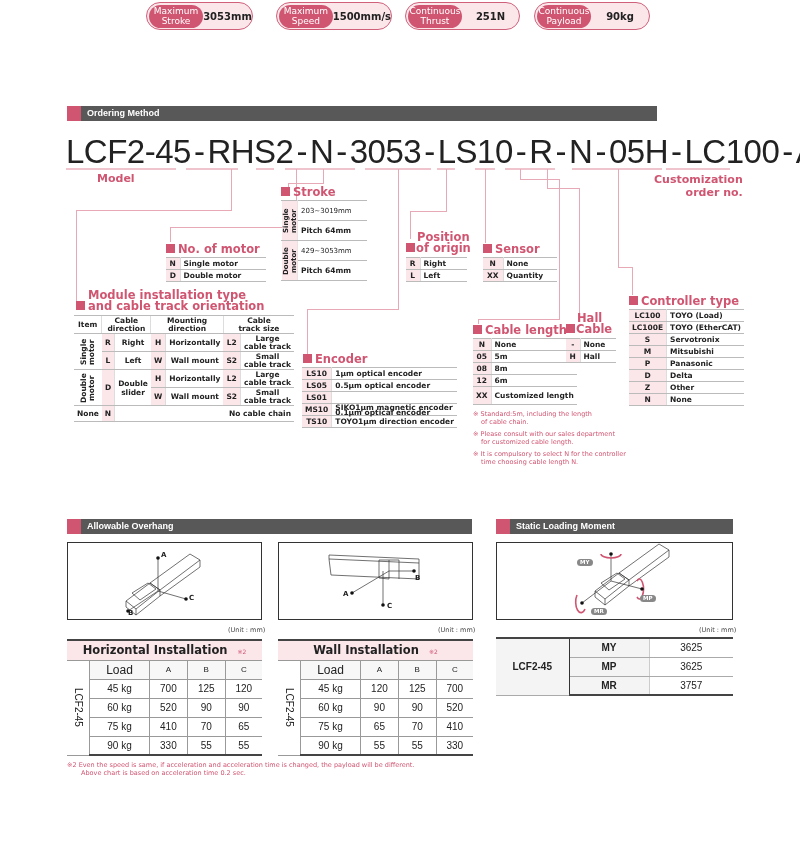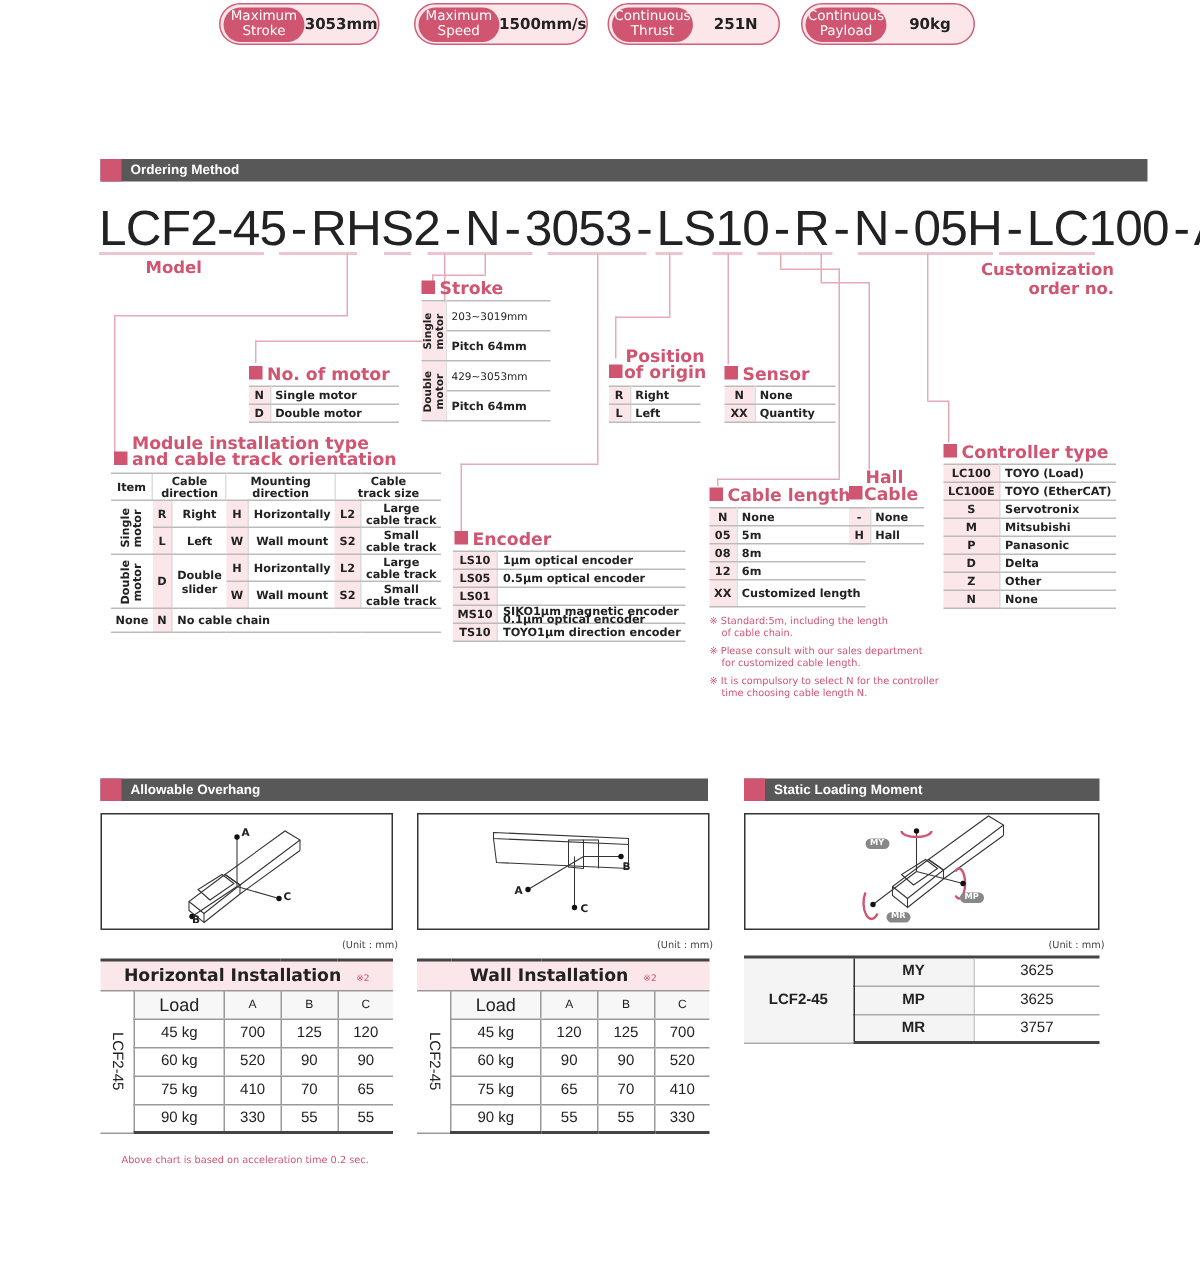--- a/index.html
+++ b/index.html
@@ -62,21 +62,21 @@
     </div>
   <div class="val">251N</div>
 </div>
 <div class="pill" style="left:534px;width:116px">
   <div class="lab" style="width:54px">
       <span><span>Continuous</span><br><span>Payload</span></span>
     </div>
   <div class="val">90kg</div>
 </div>
 
-<div class="sec" style="left:67px;top:106px;width:698px"><span>Ordering Method</span></div>
+<div class="sec" style="left:67px;top:106px;width:590px"><span>Ordering Method</span></div>
 
 <div class="code">
   <span>LCF2-45</span><span style="margin:0 3px">-</span><span>RHS2</span><span style="margin:0 3px">-</span><span>N</span><span style="margin:0 3px">-</span><span>3053</span><span style="margin:0 3px">-</span><span>LS10</span><span style="margin:0 3px">-</span><span>R</span><span style="margin:0 3px">-</span><span>N</span><span style="margin:0 3px">-</span><span>05</span><span>H</span><span style="margin:0 3px">-</span><span>LC100</span><span style="margin:0 3px">-</span><span>A001</span>
 </div>
 
 <div class="uline" style="left:66px;top:168px;width:110px"></div>
 <div class="uline" style="left:186px;top:168px;width:52px"></div>
 <div class="uline" style="left:256px;top:168px;width:18px"></div>
 <div class="uline" style="left:285px;top:168px;width:70px"></div>
 <div class="uline" style="left:365px;top:168px;width:66px"></div>
@@ -225,21 +225,21 @@
   </tr>
   <tr style="height:18px">
     <td class="k">W</td>
     <td>Wall mount</td>
     <td class="k">S2</td>
     <td style="line-height:8px"><span>Small</span><br><span>cable track</span></td>
   </tr>
   <tr style="height:16px">
     <td>None</td>
     <td class="k">N</td>
-    <td colspan="5" style="text-align:left">No cable chain</td>
+    <td colspan="5" style="text-align:right">No cable chain</td>
   </tr>
 </tbody>
   </table>
 
 <div class="ttl" style="left:303px;top:354px"><span class="sq"></span><span>Encoder</span></div>
 <table class="mini" style="left:302px;top:367px;width:145px">
   <tbody>
       <tr>
         <td class="k" style="width:28px">LS10</td>
         <td>1μm optical encoder</td>
@@ -463,21 +463,21 @@
       </tr>
   <tr>
         <td>90 kg</td>
         <td>55</td>
         <td>55</td>
         <td>330</td>
       </tr>
 </tbody>
   </table>
 
-<div class="note" style="left:67px;top:761px;font-size:6.5px"><br><span style="padding-left:14px">Above chart is based on acceleration time 0.2 sec.</span></div>
+<div class="note" style="left:67px;top:761px;font-size:6.5px"><span>※2   Even the speed is same, if acceleration and acceleration time is changed, the payload will be different.</span><br><span style="padding-left:14px">Above chart is based on acceleration time 0.2 sec.</span></div>
 
 <div class="sec" style="left:496px;top:519px;width:237px"><span>Static Loading Moment</span></div>
 <div class="dbox" style="left:496px;top:542px;width:237px;height:78px">
   <svg width="234" height="75" viewBox="0 0 234 75">
     <g fill="none" stroke="#333" stroke-width="0.7">
       <polygon points="98,48 108,56 132,37 122,30"></polygon>
       <polyline points="98,48 98,54 108,62 108,56"></polyline>
       <line x1="108" y1="62" x2="132" y2="43"></line>
         <line x1="132" y1="43" x2="132" y2="37"></line>
       <polygon points="122,30 132,37 172,7 162,1"></polygon>

